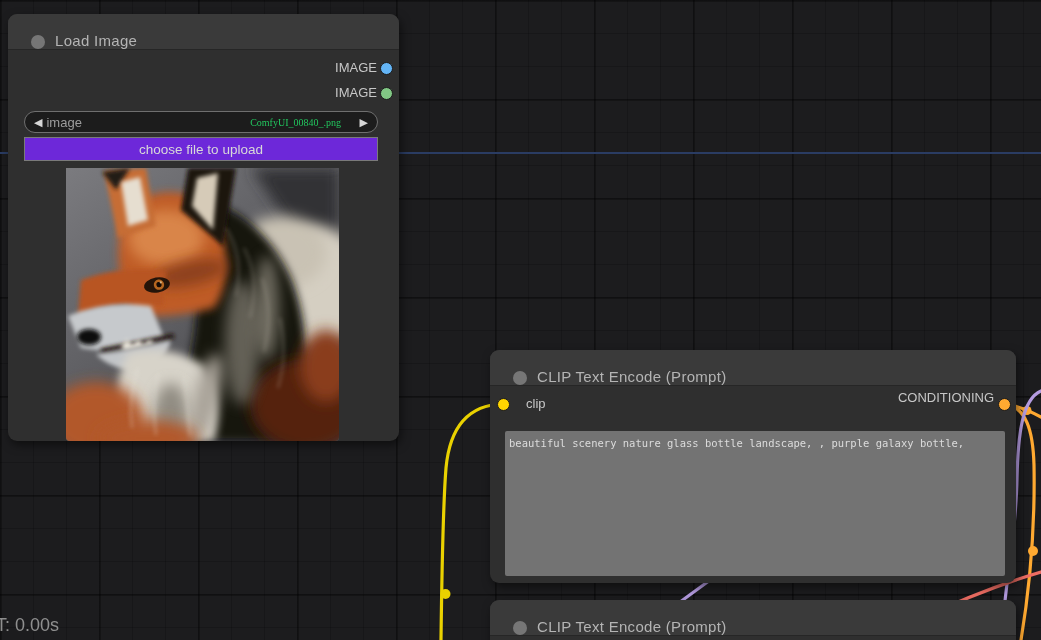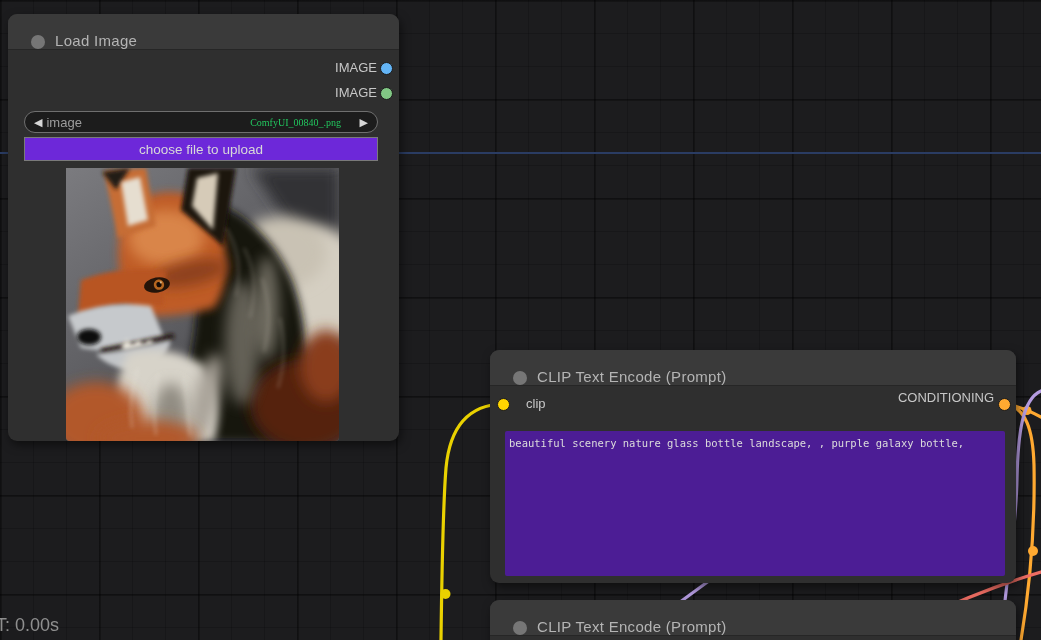--- a/index.html
+++ b/index.html
@@ -45,21 +45,21 @@
   .upload-btn{
     position:absolute;left:16px;top:123px;width:354px;height:24px;background:#6d28d9;
     border:1px solid #7a7a7a;box-sizing:border-box;color:#d8d8d8;font-size:13.5px;
     display:flex;align-items:center;justify-content:center;cursor:pointer;
   }
   .preview{
     position:absolute;left:58px;top:154px;width:273px;height:273px;overflow:hidden;
     border-radius:0 0 4px 4px;background:#626266;
   }
   .prompt-area{
-    position:absolute;left:15px;top:81px;width:500px;height:145px;background:#4c1d95;
+    position:absolute;left:15px;top:81px;width:500px;height:145px;background:#737373;
     border:none;outline:none;resize:none;border-radius:2px;box-sizing:border-box;
     color:#dcdcdc;font-family:"DejaVu Sans Mono",monospace;font-size:10.5px;
     line-height:14px;padding:5px 4px;white-space:pre-wrap;
   }
   #status-text{
     position:absolute;left:-4px;top:615px;z-index:3;font-size:18px;color:#8f8f8f;white-space:nowrap;
   }
 </style>
 </head>
 <body>

